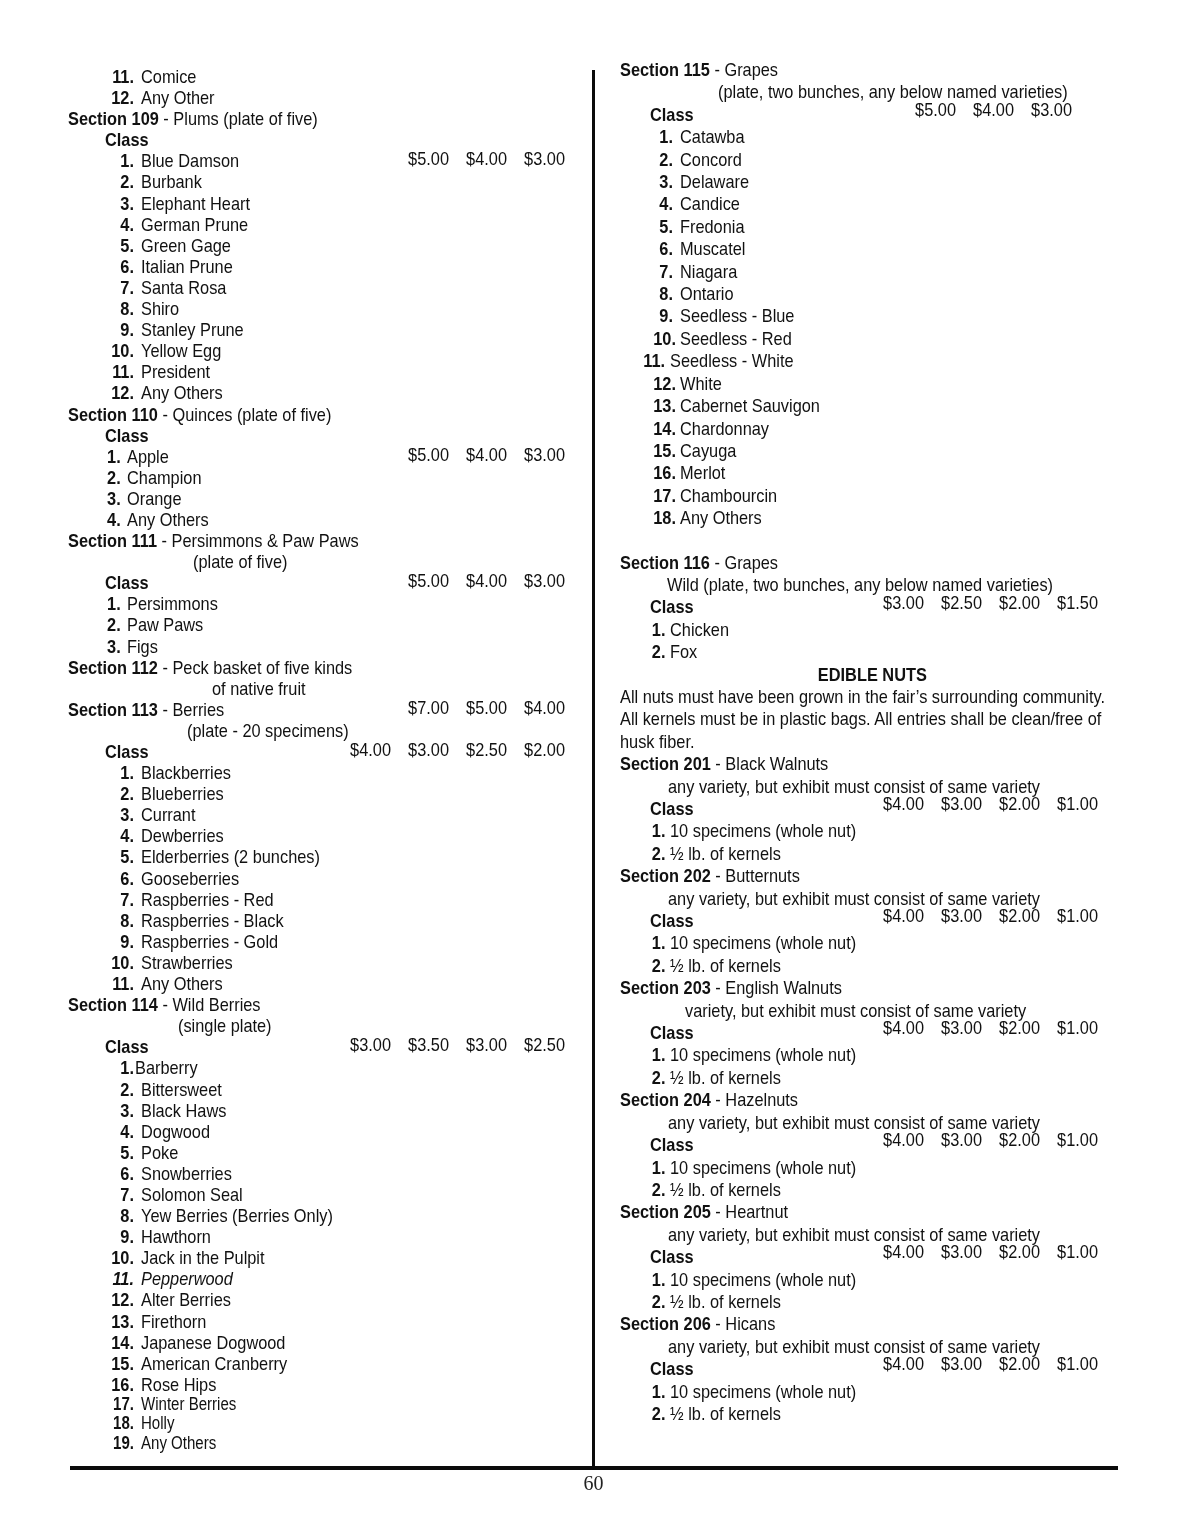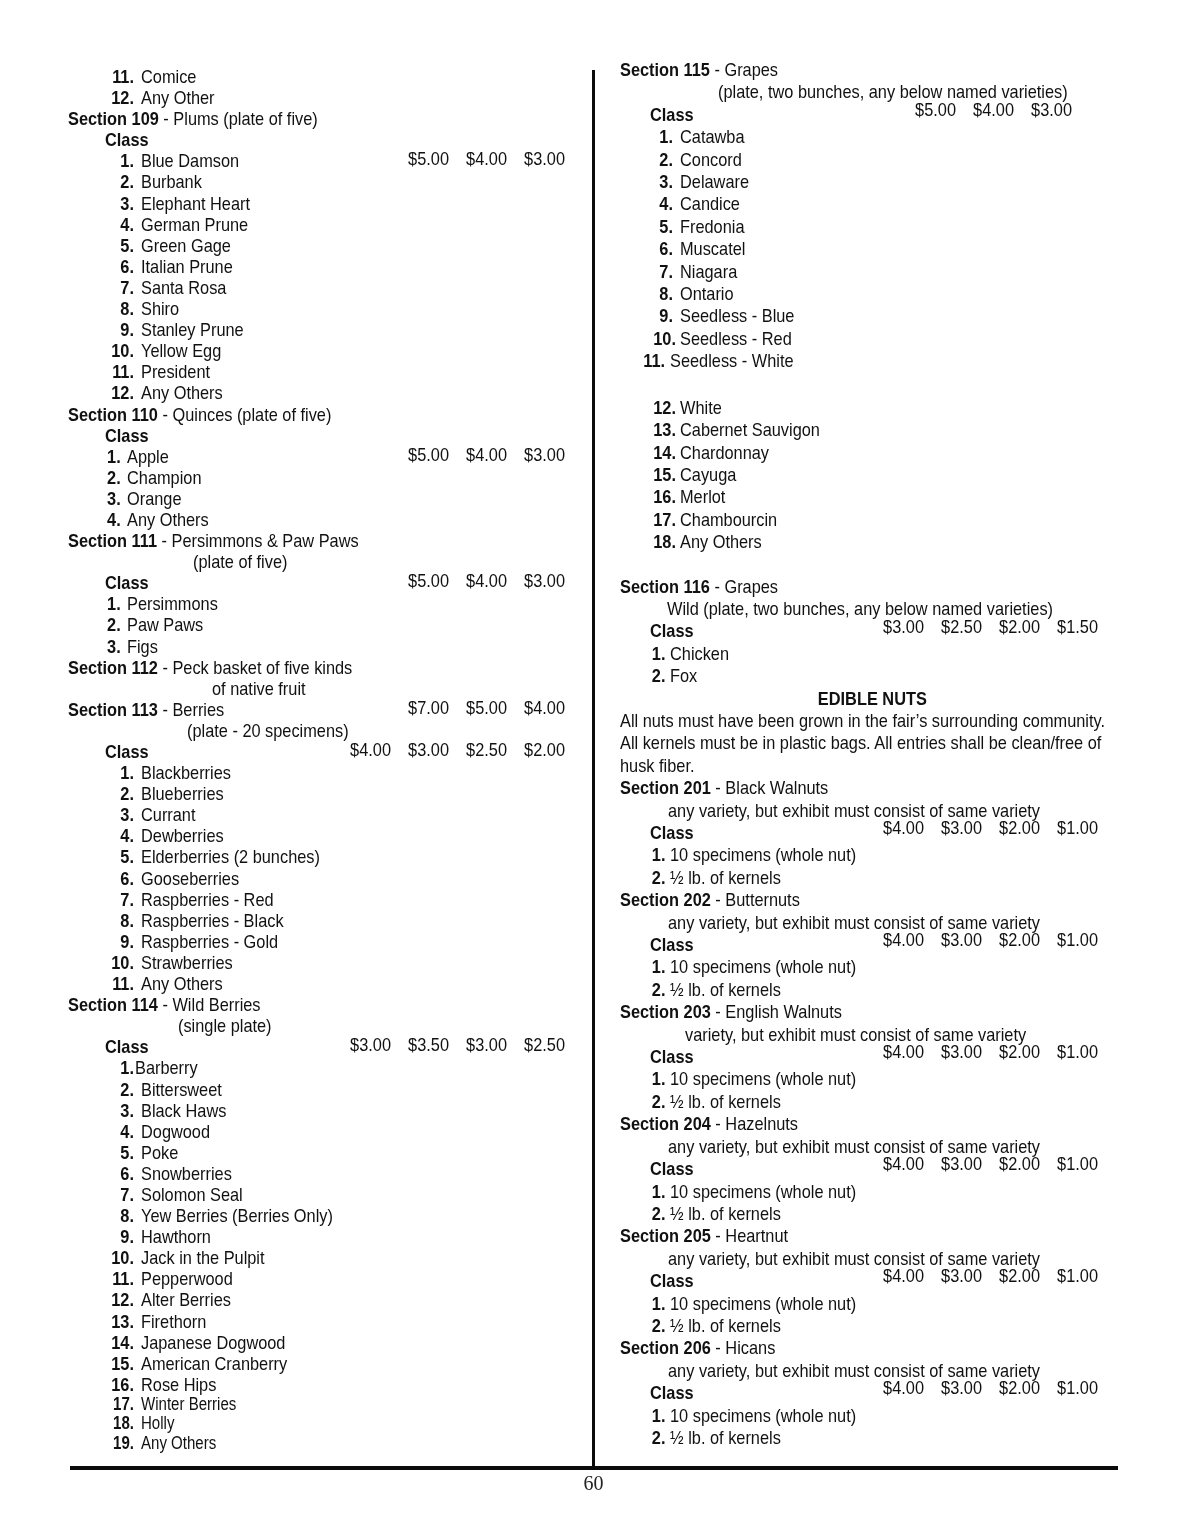--- a/index.html
+++ b/index.html
@@ -112,21 +112,21 @@
       <div class="line item" style="margin-left: 37px;"><span class="num" style="width: 29px;">1.</span><span class="cx itx itx-tight">Barberry</span></div>
       <div class="line item" style="margin-left: 37px;"><span class="num" style="width: 29px;">2.</span><span class="cx itx">Bittersweet</span></div>
       <div class="line item" style="margin-left: 37px;"><span class="num" style="width: 29px;">3.</span><span class="cx itx">Black Haws</span></div>
       <div class="line item" style="margin-left: 37px;"><span class="num" style="width: 29px;">4.</span><span class="cx itx">Dogwood</span></div>
       <div class="line item" style="margin-left: 37px;"><span class="num" style="width: 29px;">5.</span><span class="cx itx">Poke</span></div>
       <div class="line item" style="margin-left: 37px;"><span class="num" style="width: 29px;">6.</span><span class="cx itx">Snowberries</span></div>
       <div class="line item" style="margin-left: 37px;"><span class="num" style="width: 29px;">7.</span><span class="cx itx">Solomon Seal</span></div>
       <div class="line item" style="margin-left: 37px;"><span class="num" style="width: 29px;">8.</span><span class="cx itx">Yew Berries (Berries Only)</span></div>
       <div class="line item" style="margin-left: 37px;"><span class="num" style="width: 29px;">9.</span><span class="cx itx">Hawthorn</span></div>
       <div class="line item" style="margin-left: 37px;"><span class="num" style="width: 29px;">10.</span><span class="cx itx">Jack in the Pulpit</span></div>
-      <div class="line item" style="margin-left: 37px;"><span class="num" style="width: 29px;">11.</span><span class="cx itx">Pepperwood</span></div>
+      <div class="line item" style="margin-left: 37px; font-style: italic;"><span class="num" style="width: 29px;">11.</span><span class="cx itx">Pepperwood</span></div>
       <div class="line item" style="margin-left: 37px;"><span class="num" style="width: 29px;">12.</span><span class="cx itx">Alter Berries</span></div>
       <div class="line item" style="margin-left: 37px;"><span class="num" style="width: 29px;">13.</span><span class="cx itx">Firethorn</span></div>
       <div class="line item" style="margin-left: 37px;"><span class="num" style="width: 29px;">14.</span><span class="cx itx">Japanese Dogwood</span></div>
       <div class="line item" style="margin-left: 37px;"><span class="num" style="width: 29px;">15.</span><span class="cx itx">American Cranberry</span></div>
       <div class="line item" style="margin-left: 37px;"><span class="num" style="width: 29px;">16.</span><span class="cx itx">Rose Hips</span></div>
       <div class="line item small" style="margin-left: 37px;"><span class="num" style="width: 29px;">17.</span><span class="cx itx">Winter Berries</span></div>
       <div class="line item small" style="margin-left: 37px;"><span class="num" style="width: 29px;">18.</span><span class="cx itx">Holly</span></div>
       <div class="line item small" style="margin-left: 37px;"><span class="num" style="width: 29px;">19.</span><span class="cx itx">Any Others</span></div>
     </div>
   <div class="col col-right" id="col-right">
@@ -141,21 +141,21 @@
       <div class="line item" style="margin-left: 30px;"><span class="num" style="width: 23px;">2.</span><span class="cx itx">Concord</span></div>
       <div class="line item" style="margin-left: 30px;"><span class="num" style="width: 23px;">3.</span><span class="cx itx">Delaware</span></div>
       <div class="line item" style="margin-left: 30px;"><span class="num" style="width: 23px;">4.</span><span class="cx itx">Candice</span></div>
       <div class="line item" style="margin-left: 30px;"><span class="num" style="width: 23px;">5.</span><span class="cx itx">Fredonia</span></div>
       <div class="line item" style="margin-left: 30px;"><span class="num" style="width: 23px;">6.</span><span class="cx itx">Muscatel</span></div>
       <div class="line item" style="margin-left: 30px;"><span class="num" style="width: 23px;">7.</span><span class="cx itx">Niagara</span></div>
       <div class="line item" style="margin-left: 30px;"><span class="num" style="width: 23px;">8.</span><span class="cx itx">Ontario</span></div>
       <div class="line item" style="margin-left: 30px;"><span class="num" style="width: 23px;">9.</span><span class="cx itx">Seedless - Blue</span></div>
       <div class="line item" style="margin-left: 30px;"><span class="num" style="width: 23px;">10.</span><span class="cx itx">Seedless - Red</span></div>
       <div class="line item" style="margin-left: 20px;"><span class="num" style="width: 23px;">11.</span><span class="cx itx">Seedless - White</span></div>
-      <div class="line item" style="margin-left: 30px; margin-top: 24px;"><span class="num" style="width: 23px;">12.</span><span class="cx itx">White</span></div>
+      <div class="line item" style="margin-left: 30px;"><span class="num" style="width: 23px;">12.</span><span class="cx itx">White</span></div>
       <div class="line item" style="margin-left: 30px;"><span class="num" style="width: 23px;">13.</span><span class="cx itx">Cabernet Sauvigon</span></div>
       <div class="line item" style="margin-left: 30px;"><span class="num" style="width: 23px;">14.</span><span class="cx itx">Chardonnay</span></div>
       <div class="line item" style="margin-left: 30px;"><span class="num" style="width: 23px;">15.</span><span class="cx itx">Cayuga</span></div>
       <div class="line item" style="margin-left: 30px;"><span class="num" style="width: 23px;">16.</span><span class="cx itx">Merlot</span></div>
       <div class="line item" style="margin-left: 30px;"><span class="num" style="width: 23px;">17.</span><span class="cx itx">Chambourcin</span></div>
       <div class="line item" style="margin-left: 30px;"><span class="num" style="width: 23px;">18.</span><span class="cx itx">Any Others</span></div>
       <div class="spacer"></div>
       <div class="line"><span class="cx"><span class="b">Section 116</span><span> - </span><span>Grapes</span></span><span class="prices" style="right: 27px;">
           <span class="price">$3.00</span>
           <span class="price">$2.50</span>

